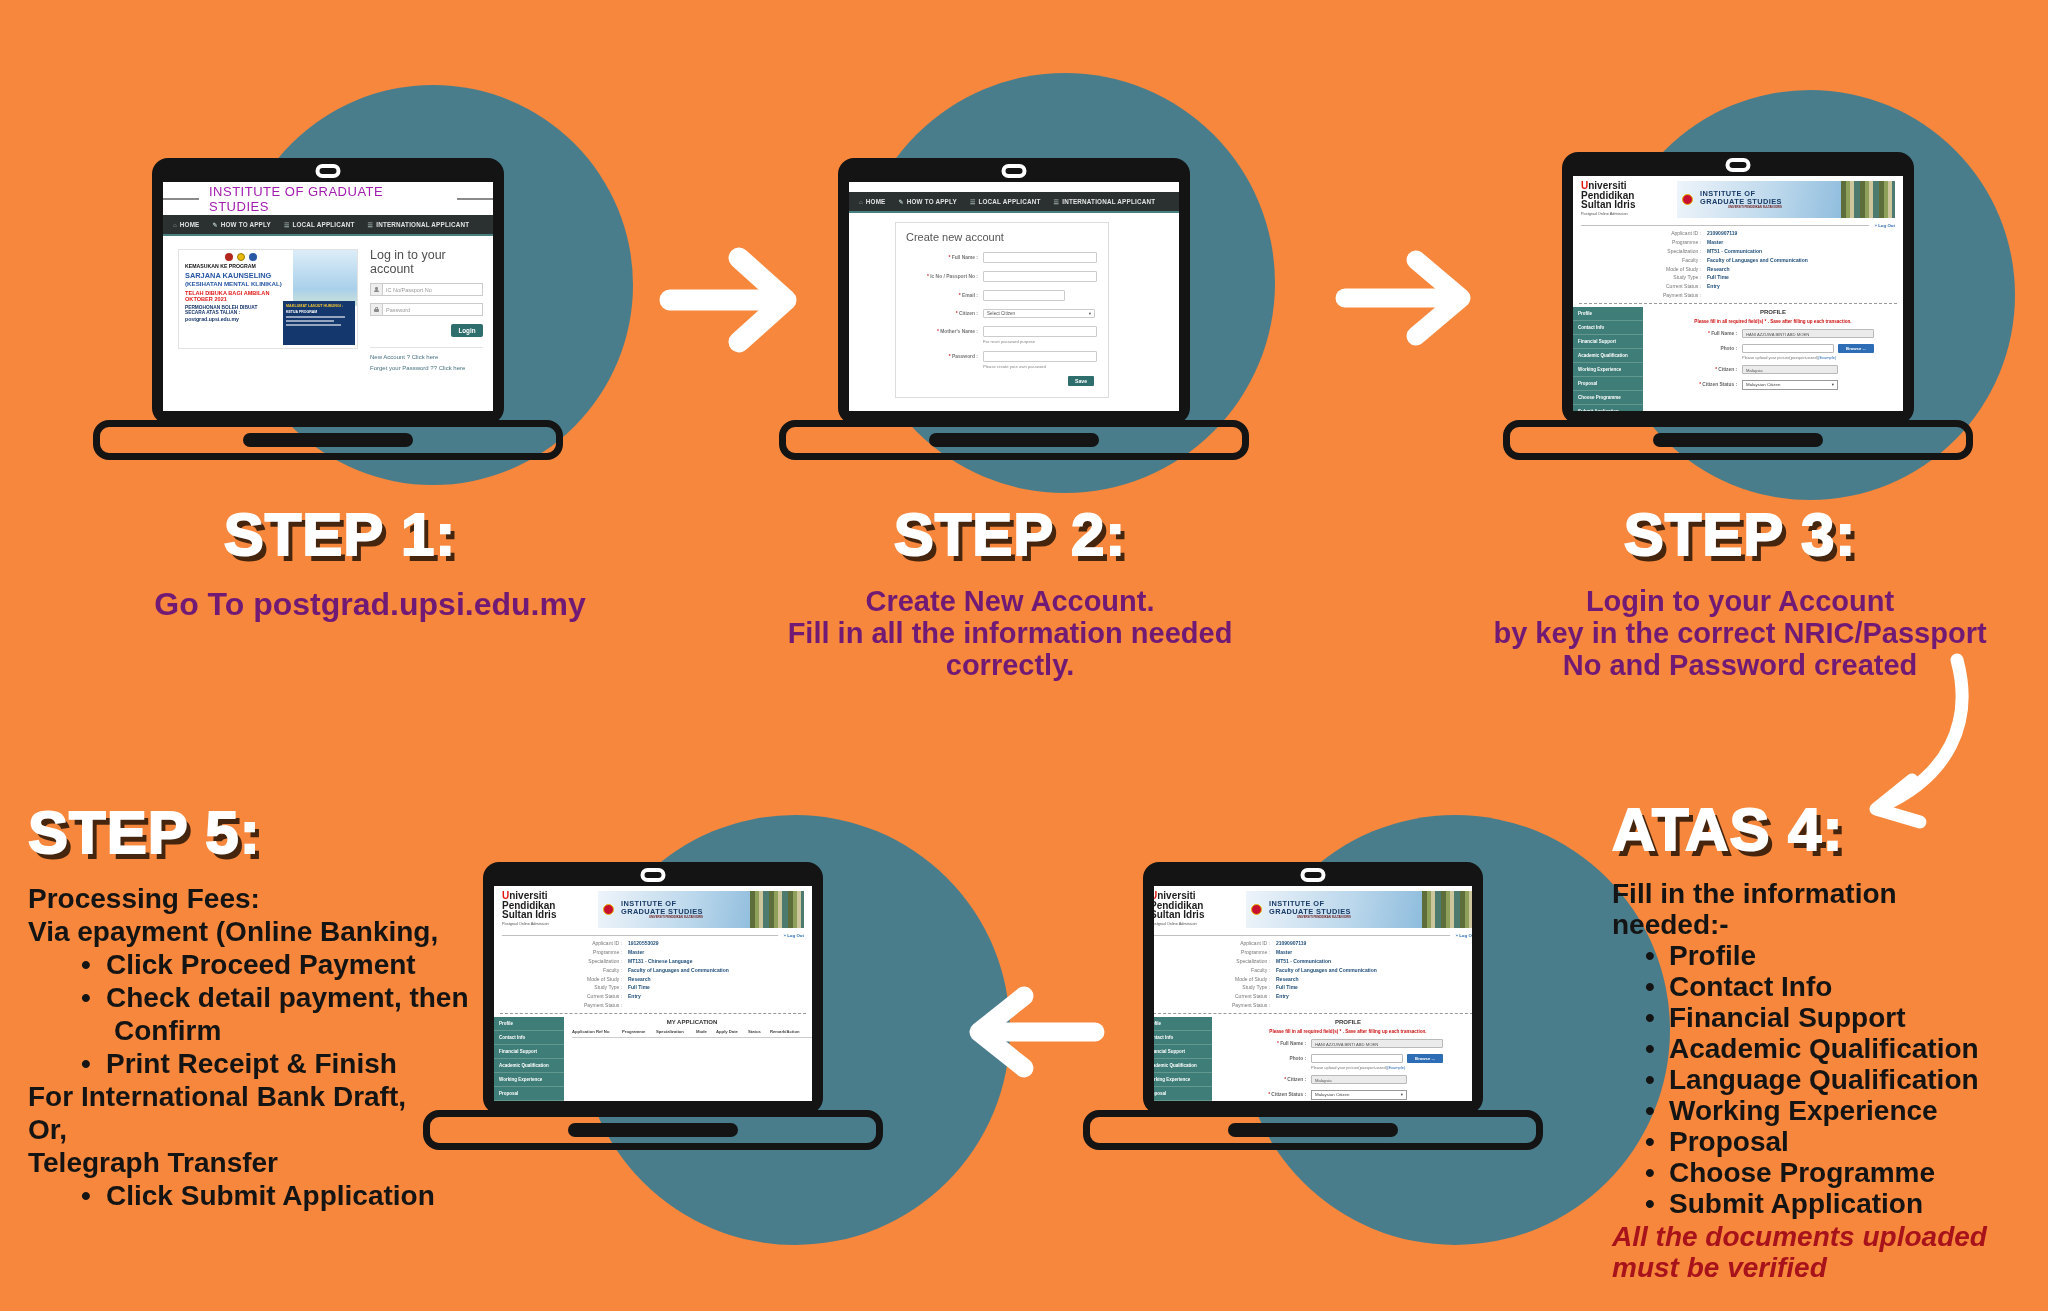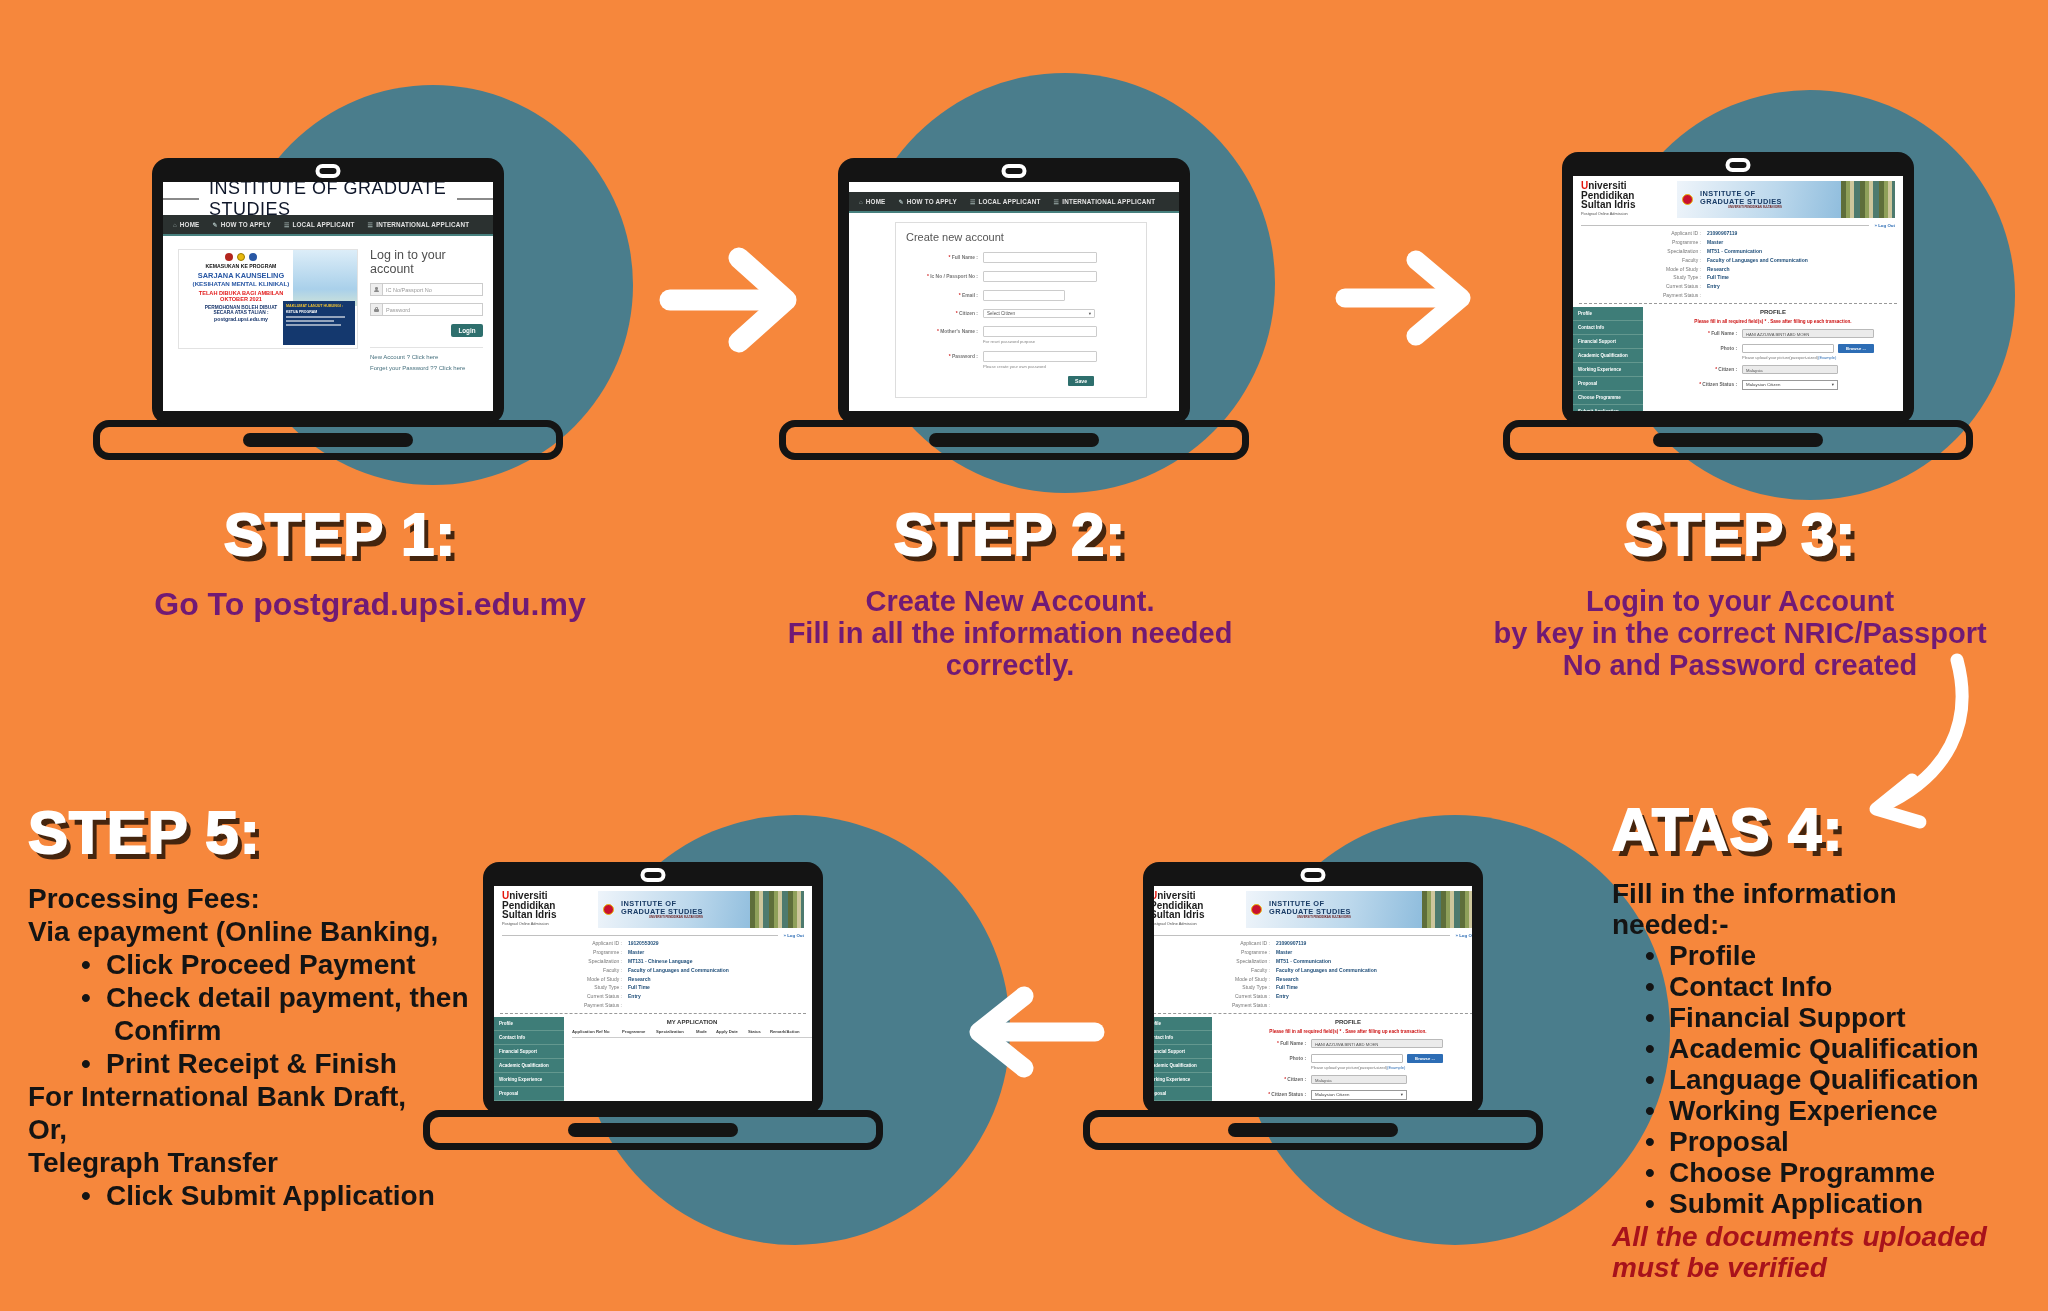--- a/index.html
+++ b/index.html
@@ -39,24 +39,24 @@
   
   .mini-nav { height:19px; background:#2B3130; border-bottom:2px solid #47807E;
     display:flex; align-items:center; gap:13px; padding-left:10px;
     color:#e3e3e3; font-size:6.3px; font-weight:bold; letter-spacing:.2px; }
   .mini-nav .ni { display:flex; gap:3px; align-items:center; white-space:nowrap; }
   .mini-nav .nicon { color:#9fb0ae; font-size:6px; }
 
   
   .s1-titlebar { height:33px; display:flex; align-items:center; justify-content:center; gap:10px; background:#fff; }
   .s1-titlebar .line { height:2px; background:#8a8a8a; flex:0 0 36px; }
-  .s1-title { font-size:18px; color:#0f172a; letter-spacing:.5px; }
+  .s1-title { font-size:13px; color:#a21caf; letter-spacing:.5px; }
   .s1-body { display:flex; gap:12px; background:#fff; padding:13px 10px 0 15px; height:calc(100% - 54px); box-sizing:border-box; }
   .s1-banner { width:178px; height:98px; border:1px solid #e2e2e2; position:relative; background:#fff; overflow:hidden; font-weight:bold; flex:none; }
-  .s1-banner-left { position:relative; z-index:2; width:112px; padding:3px 0 0 6px; text-align:center; }
+  .s1-banner-left { position:relative; z-index:2; width:112px; padding:3px 0 0 6px; }
   .logo-row { display:flex; gap:4px; justify-content:center; margin-bottom:2px; }
   .logo-dot { width:8px; height:8px; border-radius:50%; }
   .s1-kicker { font-size:5.2px; color:#111; }
   .s1-bt1 { font-size:7.4px; color:#2857A4; margin-top:2px; }
   .s1-bt2 { font-size:6.2px; color:#2857A4; }
   .s1-open { font-size:5.6px; color:#E21B1B; margin-top:3px; }
   .s1-apply { font-size:4.8px; color:#17356B; margin-top:3px; }
   .s1-url { font-size:5.2px; color:#17356B; margin-top:1px; }
   .s1-sky { position:absolute; right:0; top:0; width:64px; height:56px;
     background:linear-gradient(#dcedf8 0%, #a9d0ea 70%, #cfe3d8 100%); z-index:1; }
@@ -80,21 +80,21 @@
   .icon-lock::before { content:""; position:absolute; left:1px; top:0; width:2.6px; height:3px; border:1px solid #8a8a8a; border-bottom:none; border-radius:2px 2px 0 0; box-sizing:border-box; }
   .icon-lock::after { content:""; position:absolute; left:0; top:2.6px; width:5px; height:3.4px; background:#8a8a8a; border-radius:1px; }
   .login-btn { margin-top:8px; margin-left:auto; width:32px; height:13px; background:#2E6F6D; color:#fff;
     font-size:6.3px; font-weight:bold; display:flex; align-items:center; justify-content:center; border-radius:2px; }
   .s1-div { border-top:1px solid #e3e3e3; margin:10px 0 6px; }
   .s1-link { font-size:6px; color:#46707e; margin-top:5px; }
 
   
   .s2-strip { height:10px; background:#fff; }
   .s2-body { background:#fff; height:calc(100% - 31px); padding-top:9px; box-sizing:border-box; }
-  .s2-card { margin-left:46px; width:252px; height:176px; border:1px solid #ddd; background:#fff; padding:8px 10px; box-sizing:border-box; }
+  .s2-card { margin-left:46px; width:214px; height:176px; border:1px solid #ddd; background:#fff; padding:8px 10px; box-sizing:border-box; }
   .s2-h { font-size:11px; color:#555; font-weight:normal; margin-bottom:9px; }
   .frow { display:flex; align-items:center; margin-bottom:8px; }
   .flabel { width:72px; text-align:right; font-size:4.9px; color:#777; padding-right:5px; font-weight:bold; flex:none; }
   .req { color:#D22B2B; }
   .finput { width:112px; height:9px; border:1px solid #ccc; border-radius:1px; background:#fff; }
   .finput.short { width:80px; }
   .fselect { width:112px; height:9px; border:1px solid #ccc; border-radius:1px; display:flex; align-items:center;
     justify-content:space-between; font-size:4.6px; color:#555; padding:0 3px; box-sizing:border-box; }
   .fnote { margin:-5px 0 7px 77px; font-size:4.2px; color:#888; }
   .save-btn { margin-left:162px; margin-top:2px; width:26px; height:10px; background:#2E6F6D; color:#fff;

